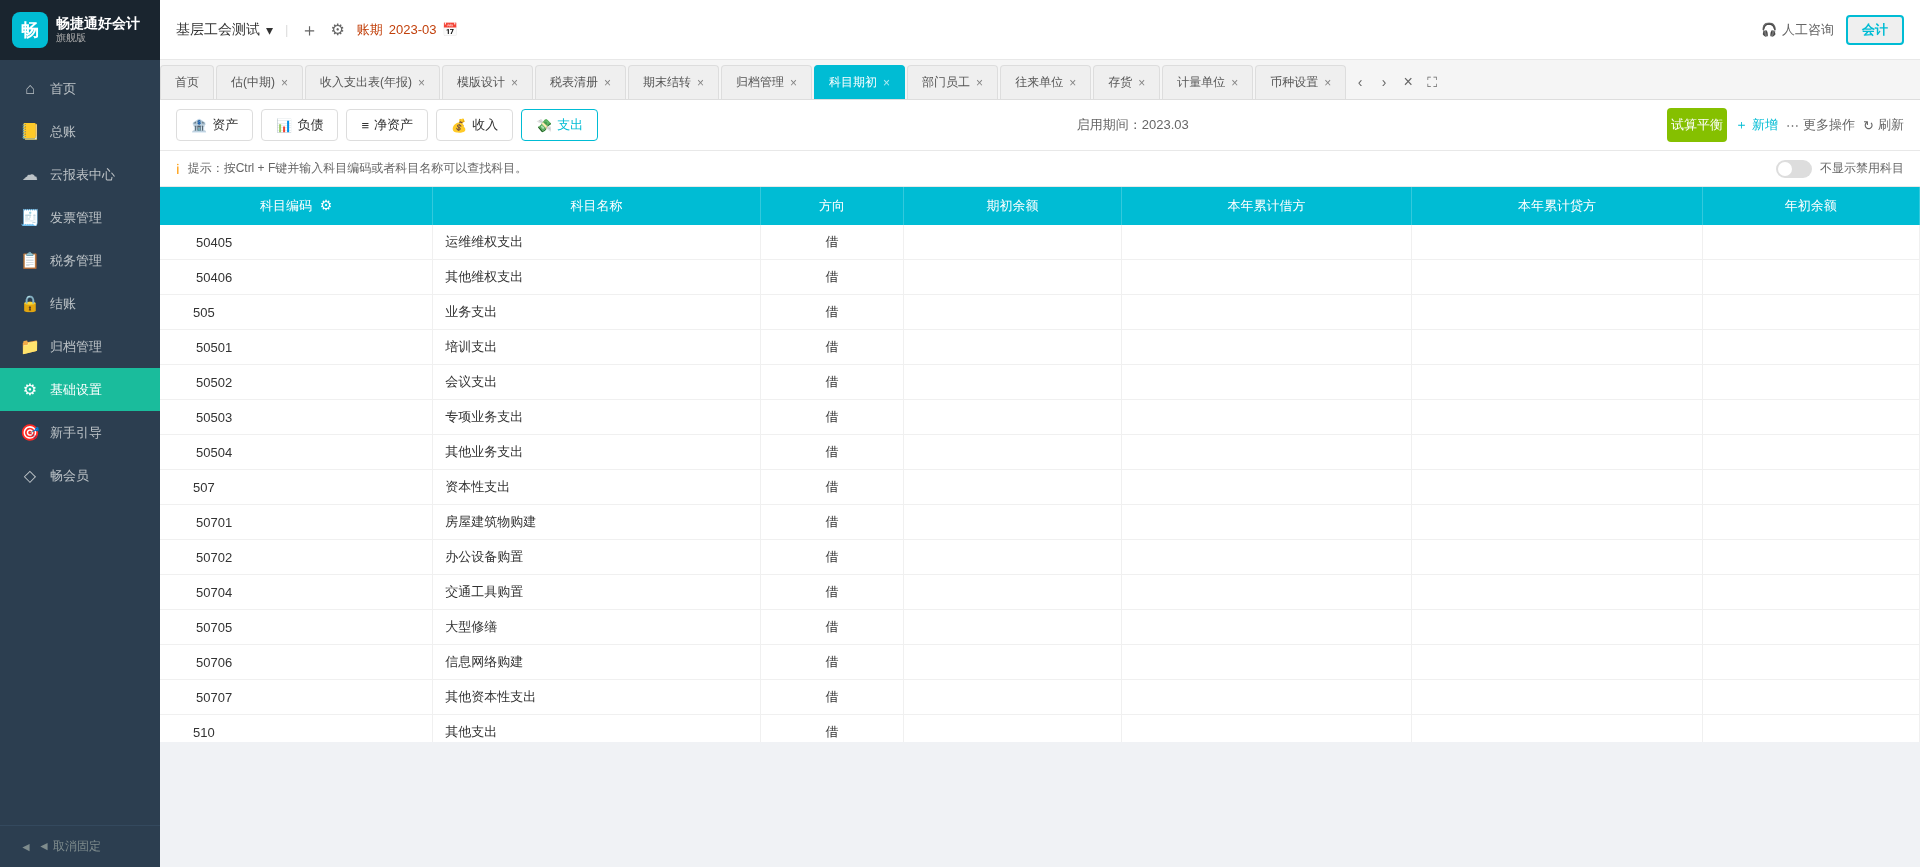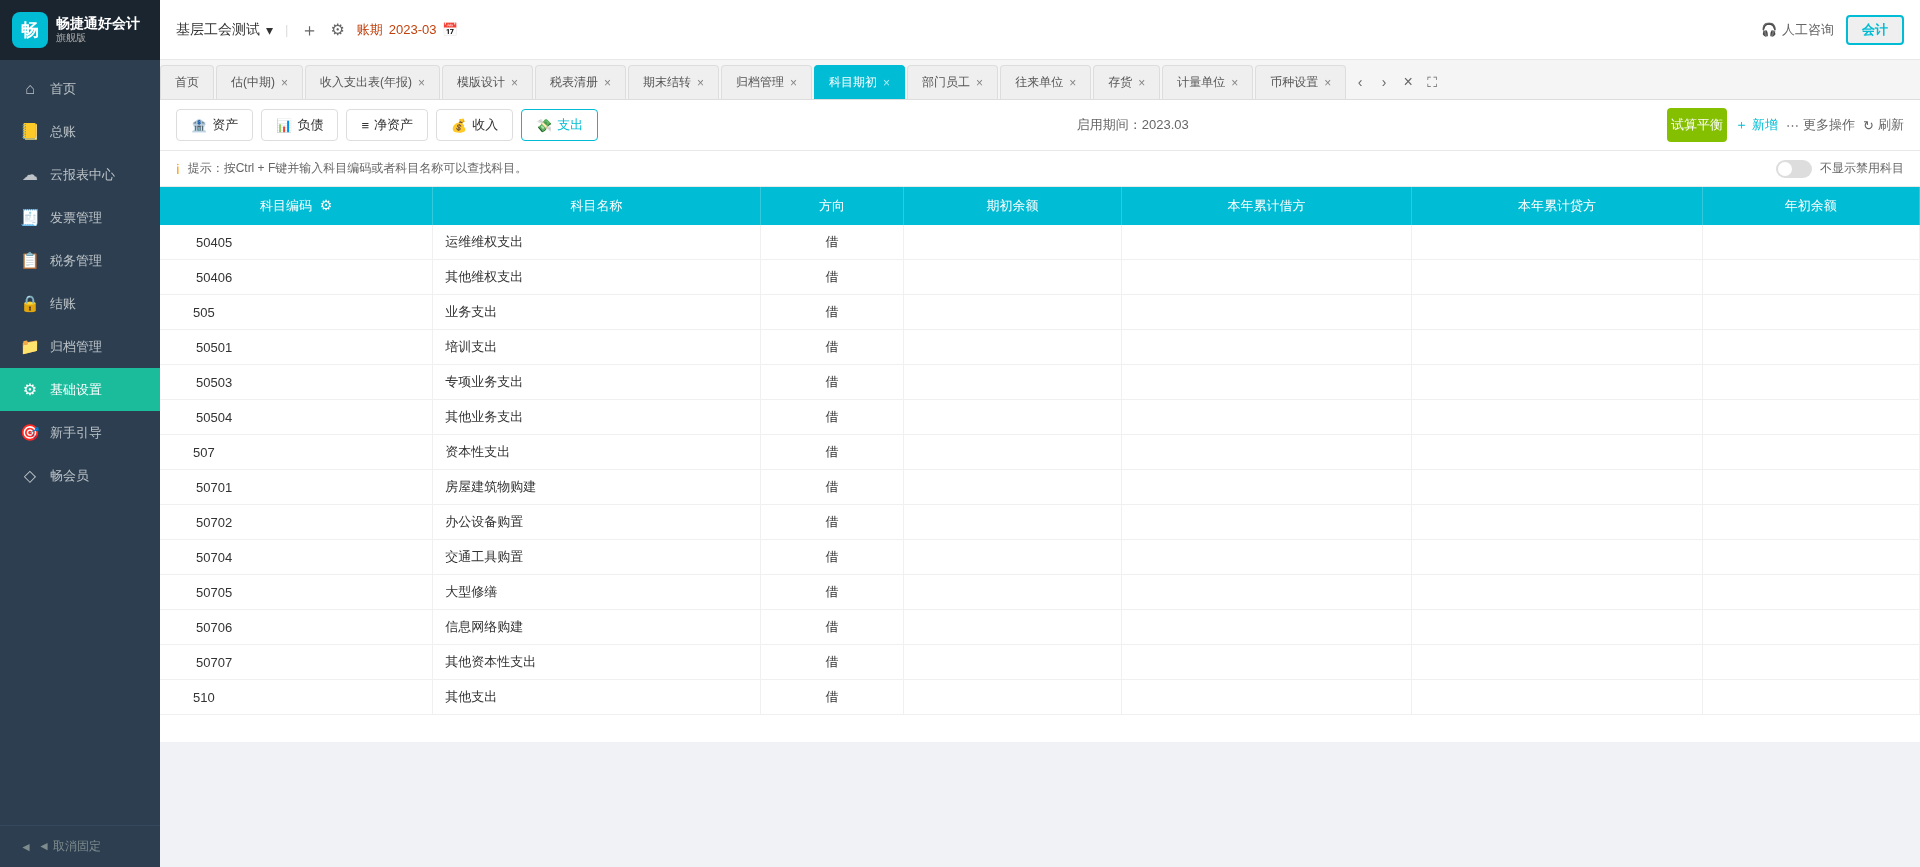--- a/index.html
+++ b/index.html
@@ -316,20 +316,29 @@
             <tr>
               <td class="indent">50501</td>
               <td>培训支出</td>
               <td>借</td>
               <td></td>
               <td></td>
               <td></td>
               <td></td>
             </tr>
             <tr>
+              <td class="indent">50502</td>
+              <td>会议支出</td>
+              <td>借</td>
+              <td></td>
+              <td></td>
+              <td></td>
+              <td></td>
+            </tr>
+            <tr>
               <td class="indent">50503</td>
               <td>专项业务支出</td>
               <td>借</td>
               <td></td>
               <td></td>
               <td></td>
               <td></td>
             </tr>
             <tr>
               <td class="indent">50504</td>

